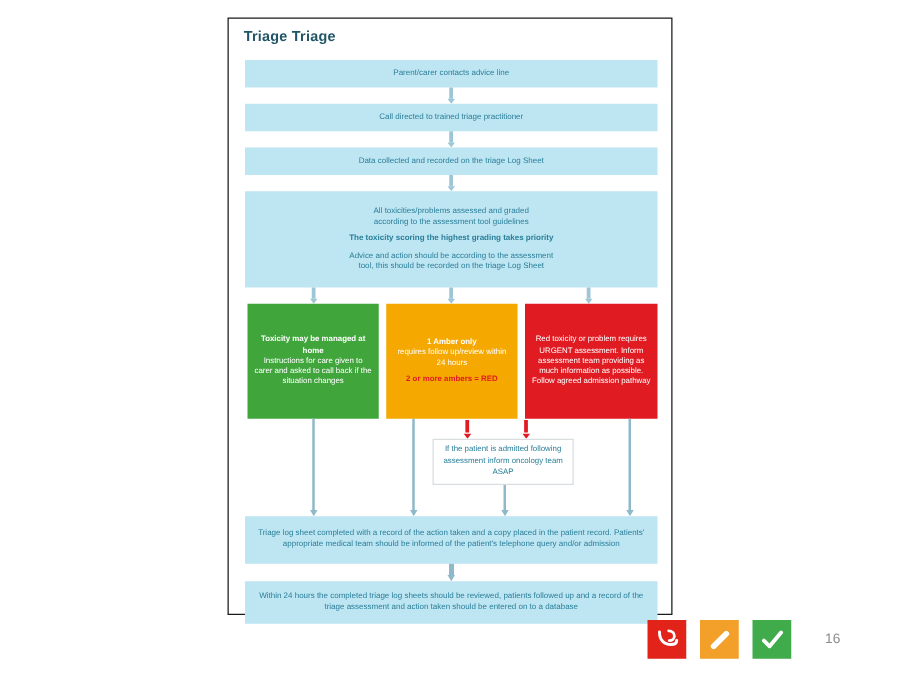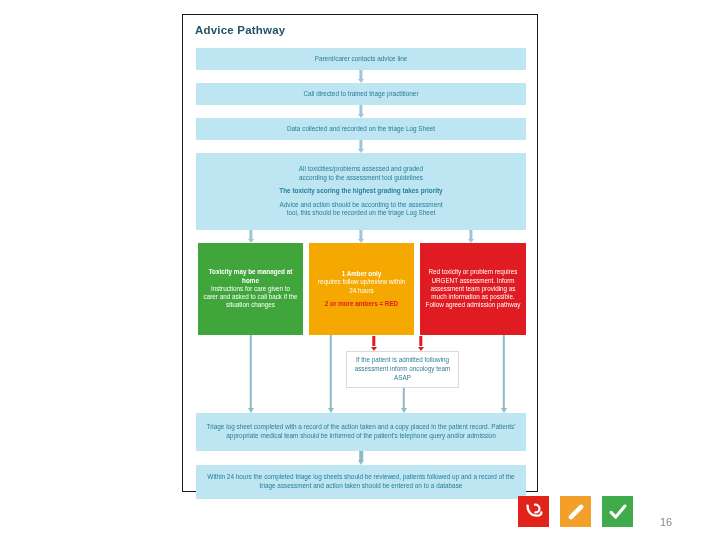--- a/index.html
+++ b/index.html
@@ -139,32 +139,32 @@
     align-items: center;
     justify-content: center;
   }
   .tile-red   { background: #e2231a; }
   .tile-amber { background: #f2a029; }
   .tile-green { background: #3fab4a; }
 
   #page-number {
     position: absolute;
     left: 660px;
-    top: 516px;
+    top: 505px;
     font-size: 11px;
     color: #8c8c8c;
     text-align: center;
   }
 </style>
 </head>
 <body>
 
 <div id="slide-frame">
 
-  <div id="chart-title">Advice Pathway</div>
+  <div id="chart-title">Triage Triage</div>
 
   <div id="flow">
 
     <div class="blue-box" style="left:0; top:0; width:330px; height:22px;">
       <span>Parent/carer contacts advice line</span>
     </div>
     <div class="arrow arrow-blue" style="left:153px; top:22px; width:24px; height:13px;">
       <div class="shaft" style="width:3.2px; height:9px;"></div>
       <div class="head"></div>
     </div>

